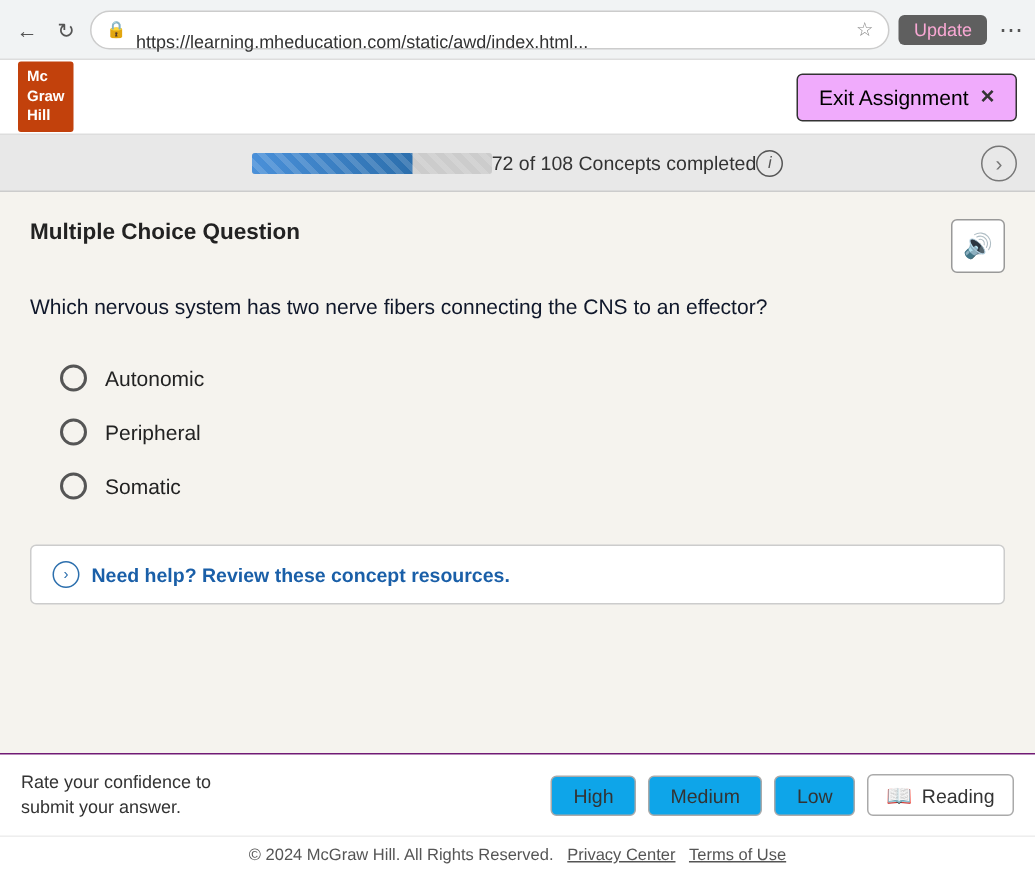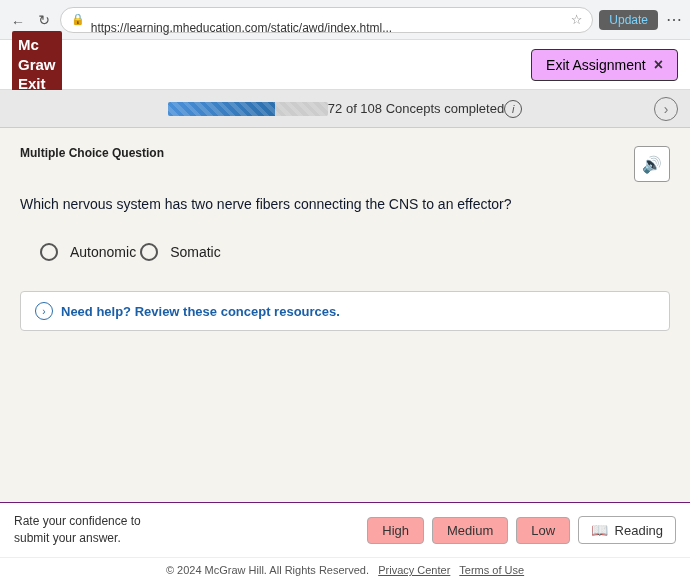--- a/index.html
+++ b/index.html
@@ -64,21 +64,21 @@
       font-size: 13px;
       color: #888;
     }
     .browser-right {
       display: flex;
       align-items: center;
       gap: 8px;
     }
     .update-btn {
       background: #5f5f5f;
-      color: #7dd3fc;
+      color: #f9a8d4;
       border: none;
       border-radius: 4px;
       padding: 3px 10px;
       font-size: 12px;
       cursor: pointer;
       display: flex;
       align-items: center;
       gap: 4px;
     }
     .dots-icon {
@@ -91,23 +91,23 @@
     .app-header {
       background: white;
       height: 50px;
       display: flex;
       align-items: center;
       justify-content: space-between;
       padding: 0 12px;
       border-bottom: 1px solid #ddd;
     }
     .mcgraw-logo {
-      background: #7f1d1d;
+      background: #c2410c;
       color: white;
-      font-size: 15px;
+      font-size: 10px;
       font-weight: bold;
       padding: 4px 6px;
       line-height: 1.3;
       border-radius: 2px;
     }
     .exit-assignment-btn {
       background: #f0abfc;
       border: 1.5px solid #333;
       border-radius: 4px;
       padding: 6px 14px;
@@ -205,21 +205,21 @@
       background: #f5f3ee;
       padding: 0;
     }
     .question-header {
       display: flex;
       justify-content: space-between;
       align-items: flex-start;
       margin-bottom: 12px;
     }
     .question-type {
-      font-size: 12px;
+      font-size: 15px;
       font-weight: bold;
       color: #222;
     }
     .audio-btn {
       width: 36px;
       height: 36px;
       border: 1.5px solid #999;
       border-radius: 4px;
       background: white;
       display: flex;
@@ -231,22 +231,22 @@
     }
     .question-text {
       font-size: 14px;
       color: #0f172a;
       margin-bottom: 28px;
       line-height: 1.5;
     }
     .options-list {
       list-style: none;
       display: flex;
-      flex-direction: row;
-      gap: 4px;
+      flex-direction: column;
+      gap: 18px;
       margin-bottom: 30px;
       padding-left: 20px;
     }
     .option-item {
       display: flex;
       align-items: center;
       gap: 12px;
       cursor: pointer;
     }
     .radio-circle {
@@ -310,21 +310,21 @@
       max-width: 140px;
     }
     .confidence-buttons {
       display: flex;
       gap: 8px;
       align-items: center;
     }
     .conf-btn {
       border: 1px solid #aaa;
       border-radius: 4px;
-      background: #fca5a5;
+      background: #0ea5e9;
       padding: 5px 14px;
       font-size: 13px;
       color: #333;
       cursor: pointer;
     }
     .reading-btn {
       border: 1px solid #aaa;
       border-radius: 4px;
       background: white;
       padding: 5px 12px;
@@ -378,21 +378,21 @@
       <span>Update</span>
     </button>
     <span class="dots-icon">⋯</span>
   </div>
 </div>
 
 <div class="app-header">
   <div class="mcgraw-logo">
     <div>Mc</div>
     <div>Graw</div>
-    <div>Exit</div>
+    <div>Hill</div>
   </div>
   <button class="exit-assignment-btn">
     <span>Exit Assignment</span>
     <span class="exit-x">×</span>
   </button>
 </div>
 
 <div class="progress-area">
   <div class="progress-bar-container">
     <div class="progress-bar-fill" style="width: 66.7%">
@@ -414,20 +414,24 @@
         </button>
       </div>
       <div class="question-text">Which nervous system has two nerve fibers connecting the CNS to an effector?</div>
       <ul class="options-list">
         <li class="option-item">
           <div class="radio-circle"></div>
           <span class="option-label">Autonomic</span>
         </li>
         <li class="option-item">
           <div class="radio-circle"></div>
+          <span class="option-label">Peripheral</span>
+        </li>
+        <li class="option-item">
+          <div class="radio-circle"></div>
           <span class="option-label">Somatic</span>
         </li>
       </ul>
       <div class="help-section">
         <div class="chevron-right">
           <span>›</span>
         </div>
         <a class="help-link">Need help? Review these concept resources.</a>
       </div>
     </div>

